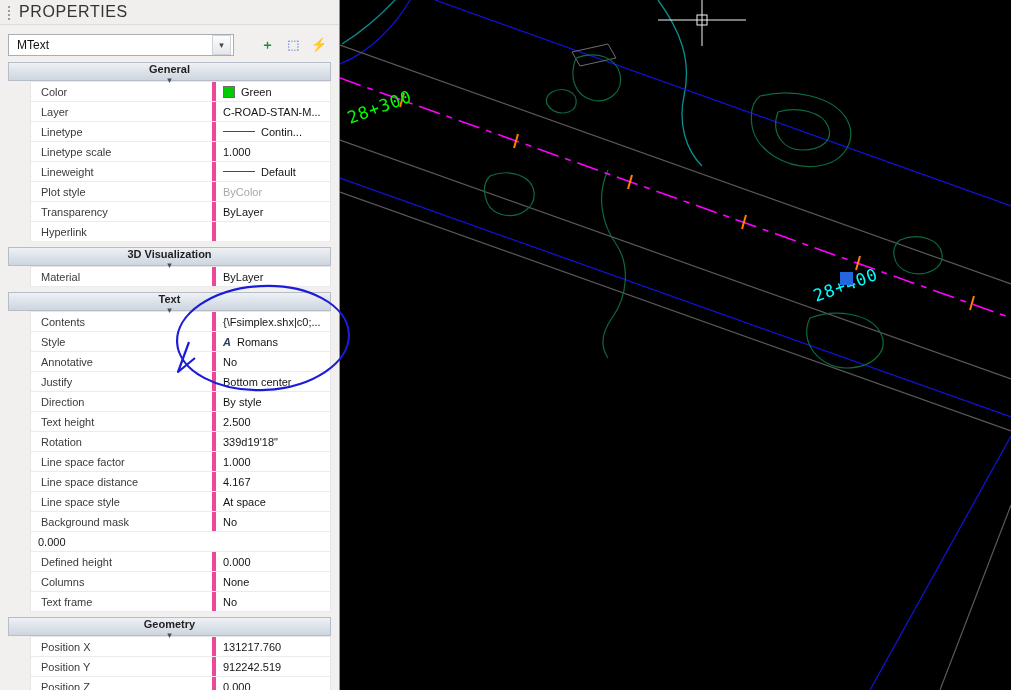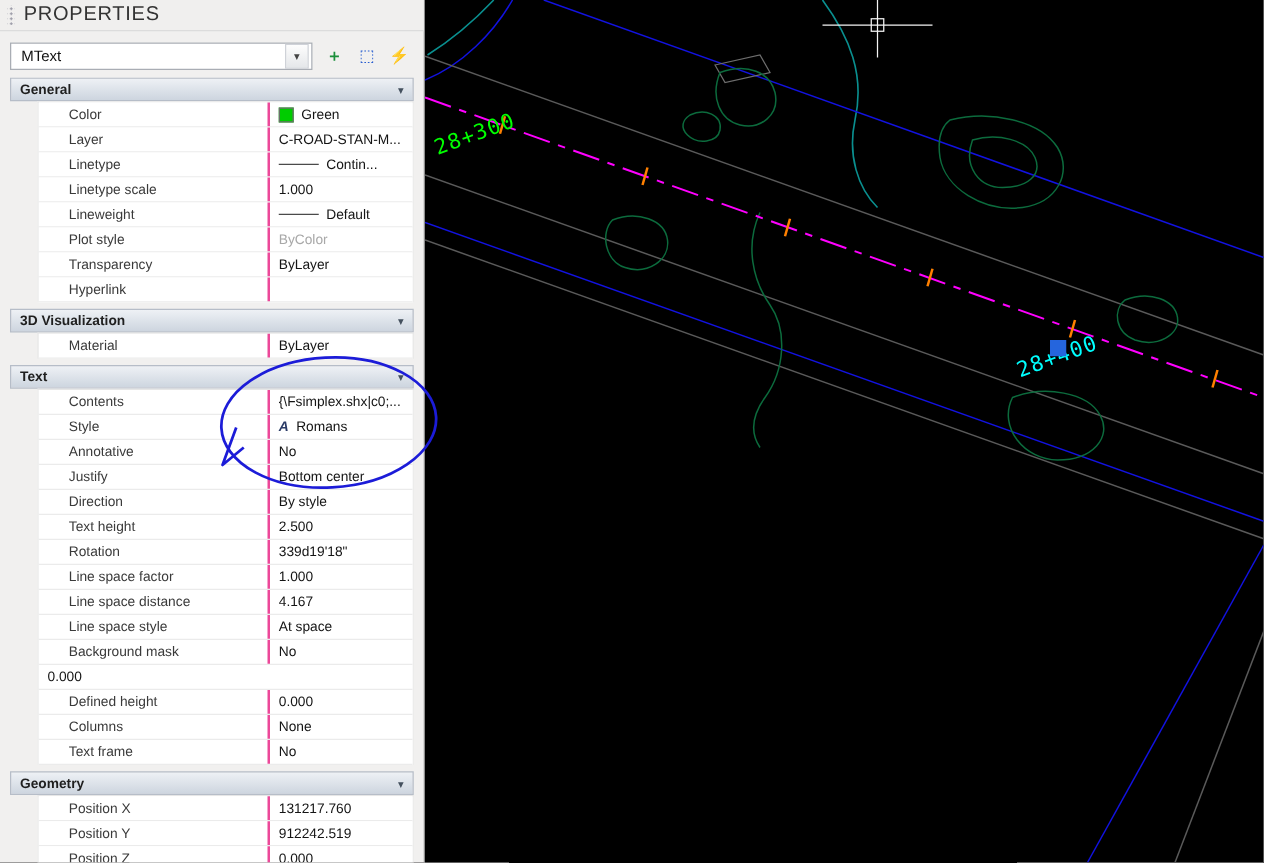--- a/index.html
+++ b/index.html
@@ -18,21 +18,21 @@
     height:24px;flex:none;display:flex;align-items:center;gap:7px;padding:0 6px;
     background:#f0efee;border-bottom:1px solid #dcdcdc;
   }
   .grip{
     width:6px;height:16px;flex:none;
     background-image:radial-gradient(#9a9aa6 1px, transparent 1.1px);
     background-size:4px 4px;background-position:1px 1px;
   }
   .palette-title{font-size:16px;color:#333;letter-spacing:.6px}
 
-  .selector-row{display:flex;align-items:center;gap:6px;padding:8px 8px 6px 8px;flex:none}
+  .selector-row{display:flex;align-items:center;gap:22px;padding:8px 8px 6px 8px;flex:none}
   .combo{
     flex:1;height:22px;background:#fff;border:1px solid #a9adb4;box-sizing:border-box;
     display:flex;align-items:center;justify-content:space-between;
     padding:0 2px 0 8px;font-size:12px;color:#111;cursor:default;
   }
   .combo-arrow{
     width:17px;height:18px;display:flex;align-items:center;justify-content:center;
     color:#444;font-size:9px;background:linear-gradient(#fdfdfd,#e5e7ea);border:1px solid #cfd2d8;
   }
   .tool-icons{display:flex;gap:3px;flex:none}
@@ -42,28 +42,28 @@
   }
   .ticon.pickadd{color:#1b8f3a;font-weight:bold}
   .ticon.selobj{color:#2a5fd0}
   .ticon.qsel{color:#d6a000}
 
   .sections{flex:1;padding:0 8px;overflow:hidden}
   .section{margin-bottom:5px}
   .section-header{
     height:19px;display:flex;align-items:center;justify-content:space-between;padding:0 7px;
     background:linear-gradient(#eef1f5,#cdd5df);border:1px solid #b6bdc8;box-sizing:border-box;
-    font-size:11px;font-weight:bold;color:#1f1f1f;cursor:pointer;
+    font-size:11px;font-weight:bold;color:#1f1f1f;cursor:pointer;flex-direction:column;
   }
   .chevron{font-size:9px;color:#44505e;font-weight:normal}
   .section-body{margin-left:22px;border:1px solid #e6e6e6;border-bottom:none;background:#fff}
   .prow{display:flex;height:19px;border-bottom:1px solid #ebebeb;background:#fff;font-size:11px}
   .plabel{
-    width:185px;box-sizing:border-box;padding-left:24px;display:flex;align-items:center;
-    color:#3a3a3a;border-right:2px solid #ec4899;white-space:nowrap;overflow:hidden;flex:none;
+    width:185px;box-sizing:border-box;padding-left:10px;display:flex;align-items:center;
+    color:#3a3a3a;border-right:4px solid #ec4899;white-space:nowrap;overflow:hidden;flex:none;
   }
   .pvalue{
     flex:1;min-width:0;padding:0 4px 0 7px;display:flex;align-items:center;color:#141414;
     white-space:nowrap;overflow:hidden;cursor:text;
   }
   .pvalue.muted{color:#a8a8a8}
   .swatch{width:10px;height:10px;margin-right:6px;border:1px solid #6d6d6d;flex:none}
   .val-icon{margin-right:6px;color:#2b3b66;font-weight:bold;font-style:italic;font-size:11px;flex:none}
   .line-sample{width:32px;height:0;border-top:1px solid #4a4a4a;margin-right:6px;flex:none}
 

